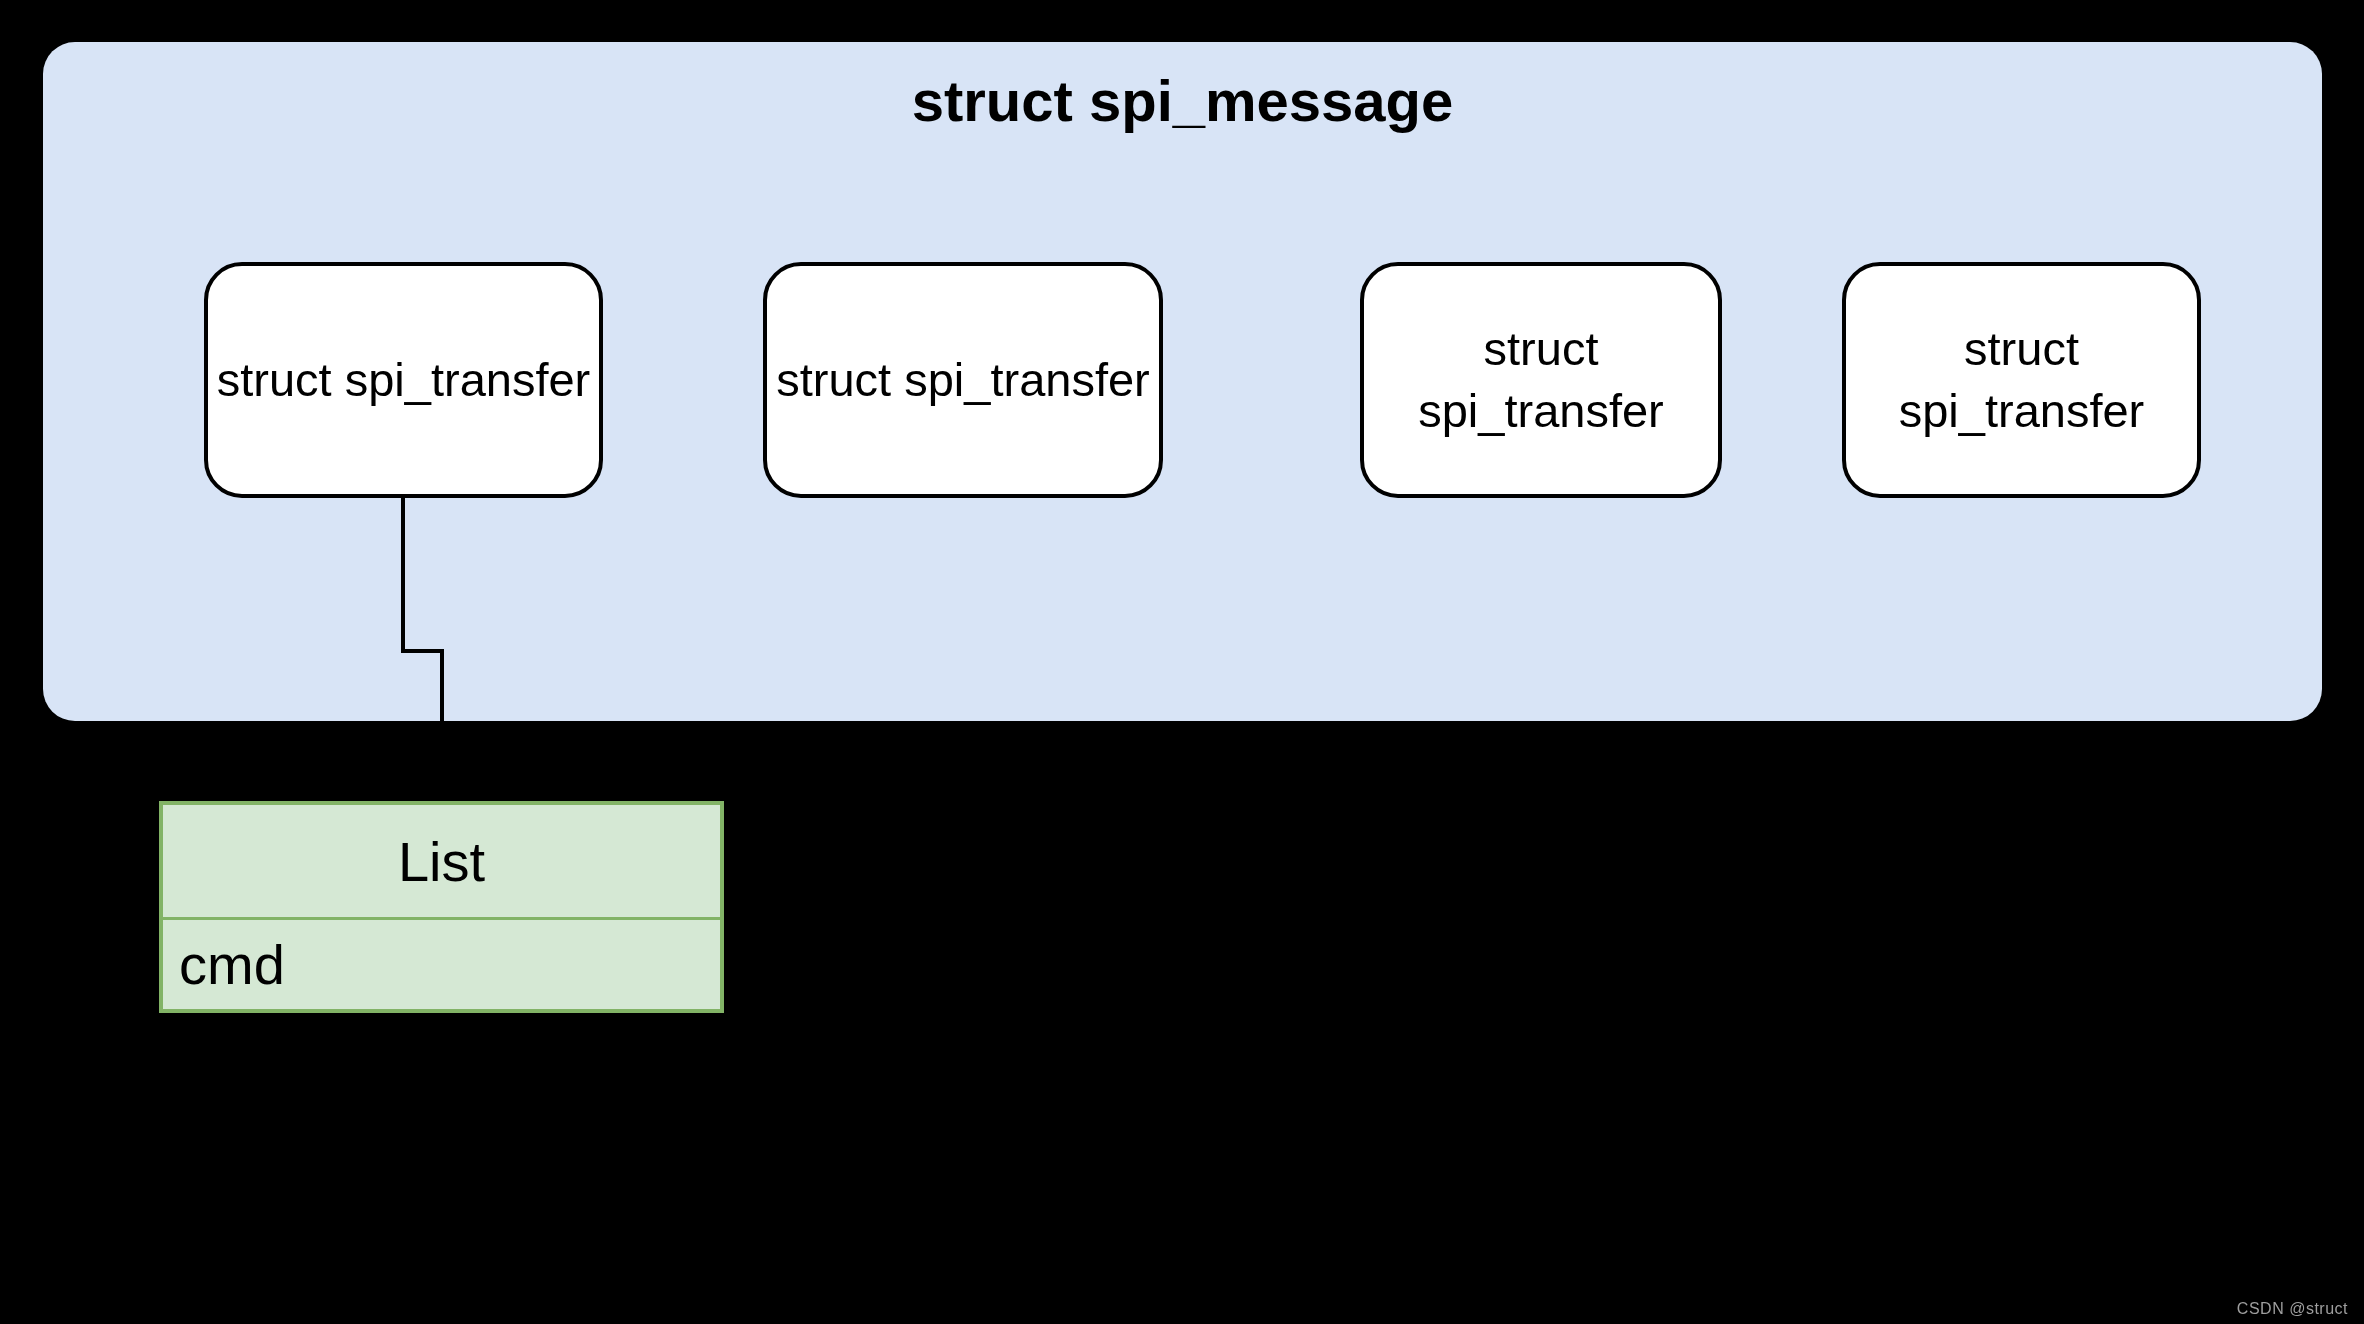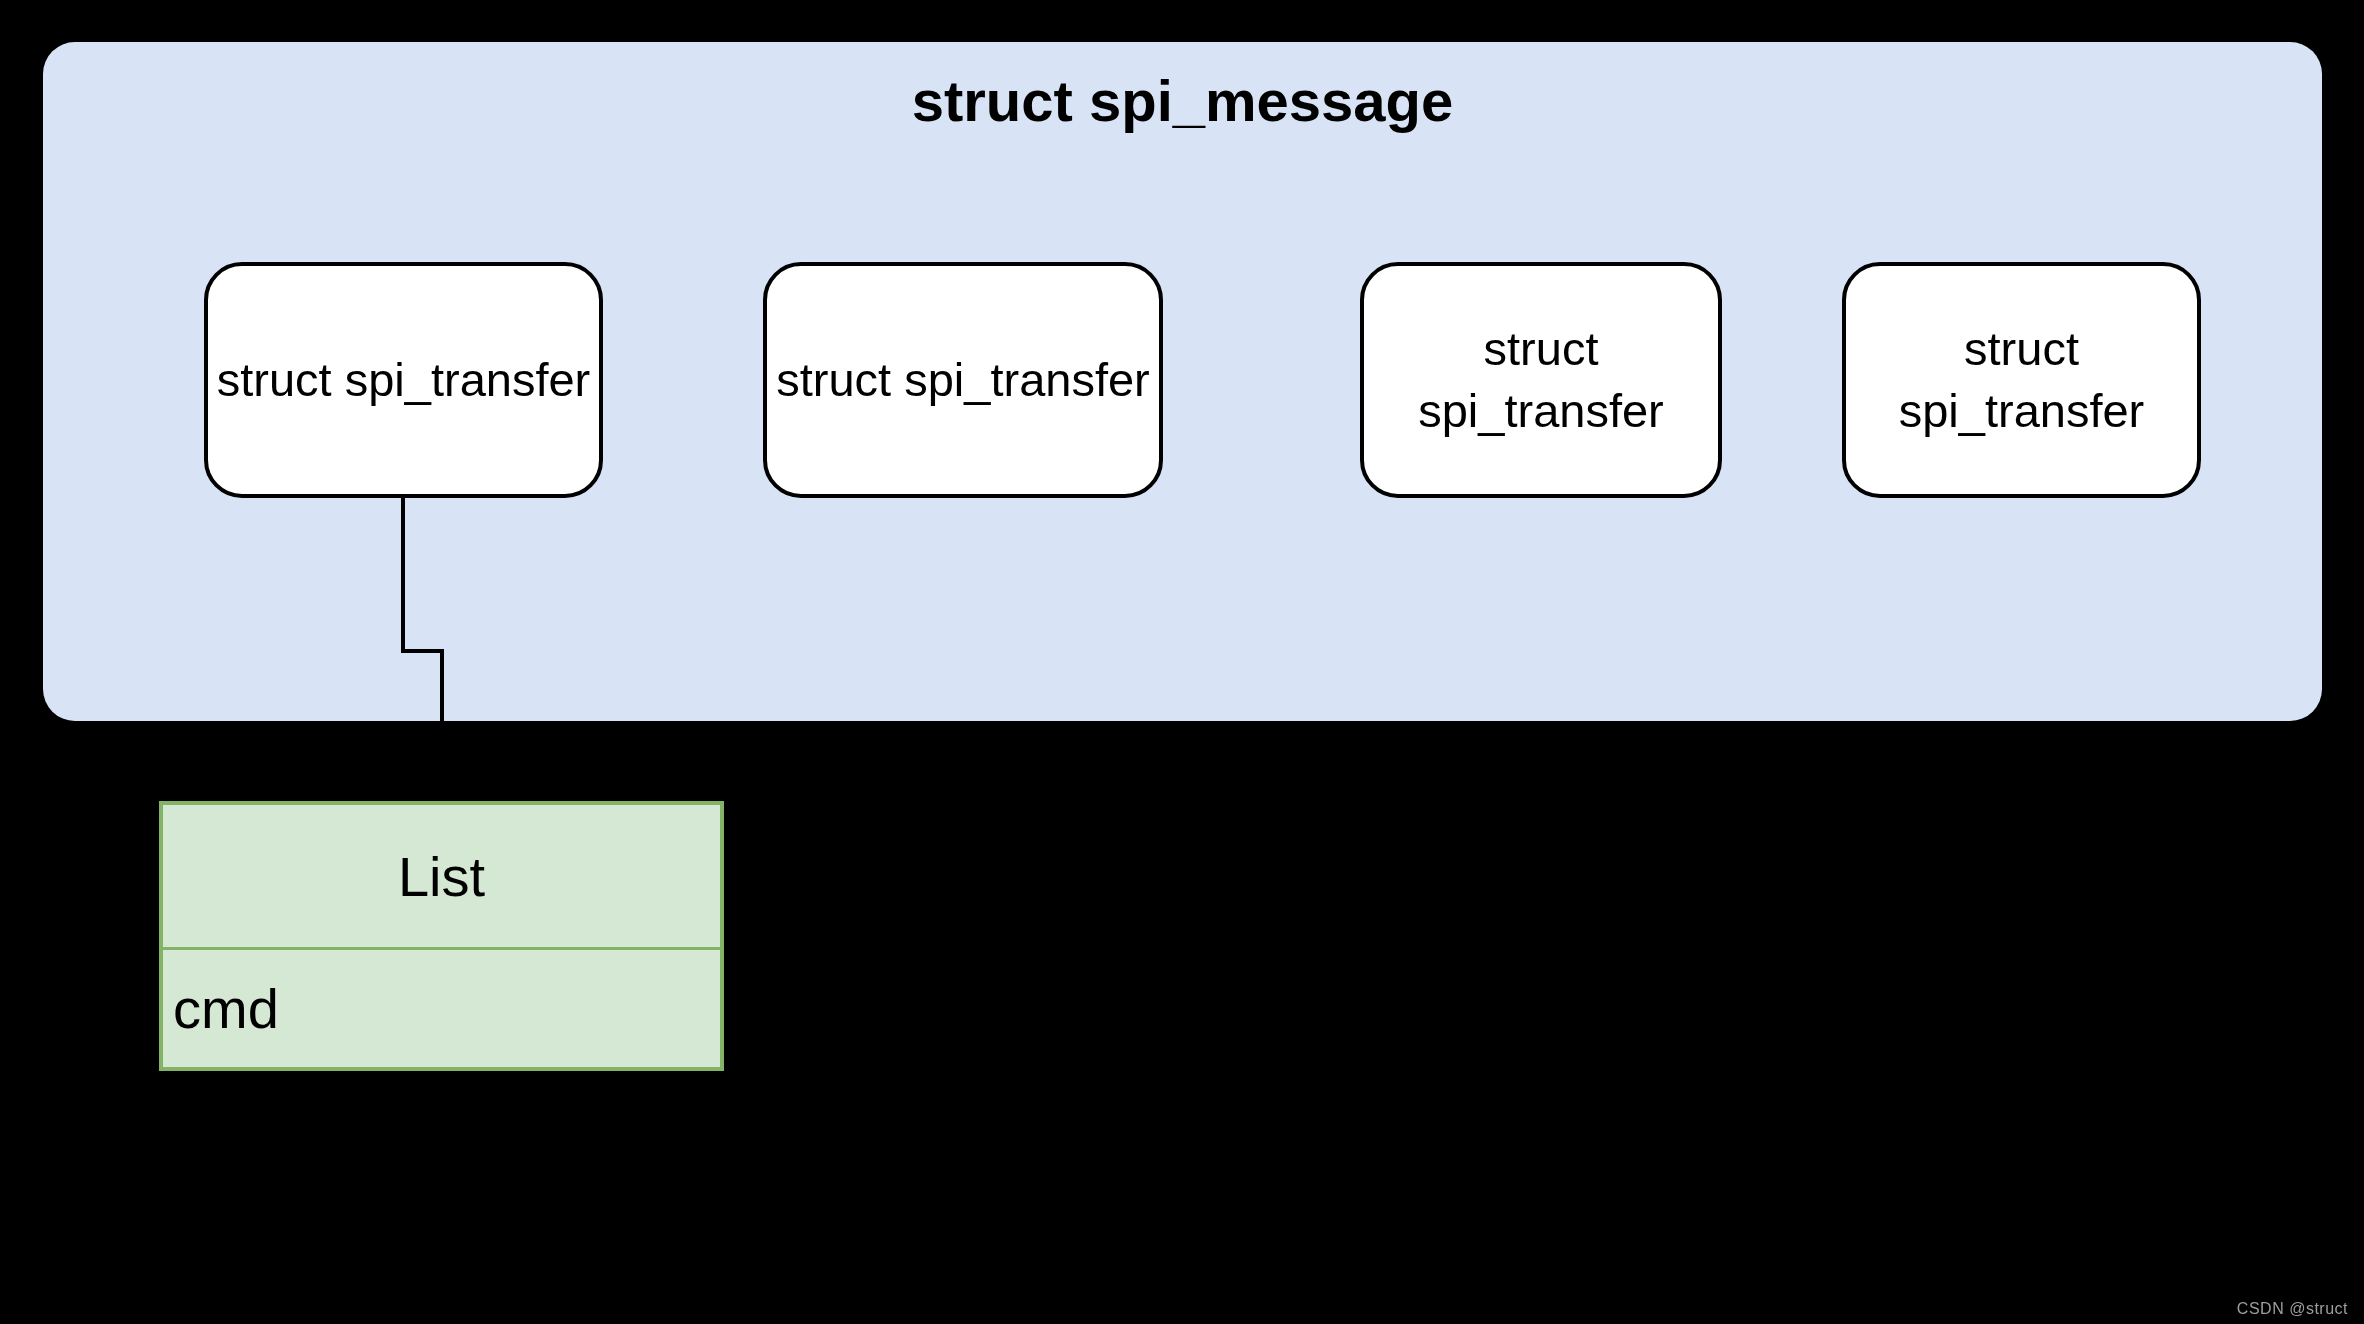--- a/index.html
+++ b/index.html
@@ -79,30 +79,30 @@
 
   
   .ltable {
     position: absolute;
     left: 159px; top: 801px;
     width: 565px;
     background: var(--table-fill);
     border: 4px solid var(--table-border);
   }
   .lrow {
-    height: 120px;
+    height: 92px;
     display: flex;
     align-items: center;
-    padding-left: 10px;
+    padding-left: 16px;
     font-size: 56px;
     border-top: 3px solid var(--table-border);
     color: var(--text);
   }
   .lrow.header {
-    height: 142px;
+    height: 112px;
     justify-content: center;
     padding-left: 0;
     border-top: none;
     text-align: right;
   }
 
   .watermark {
     position: absolute;
     right: 16px; bottom: 6px;
     font-size: 16px;

